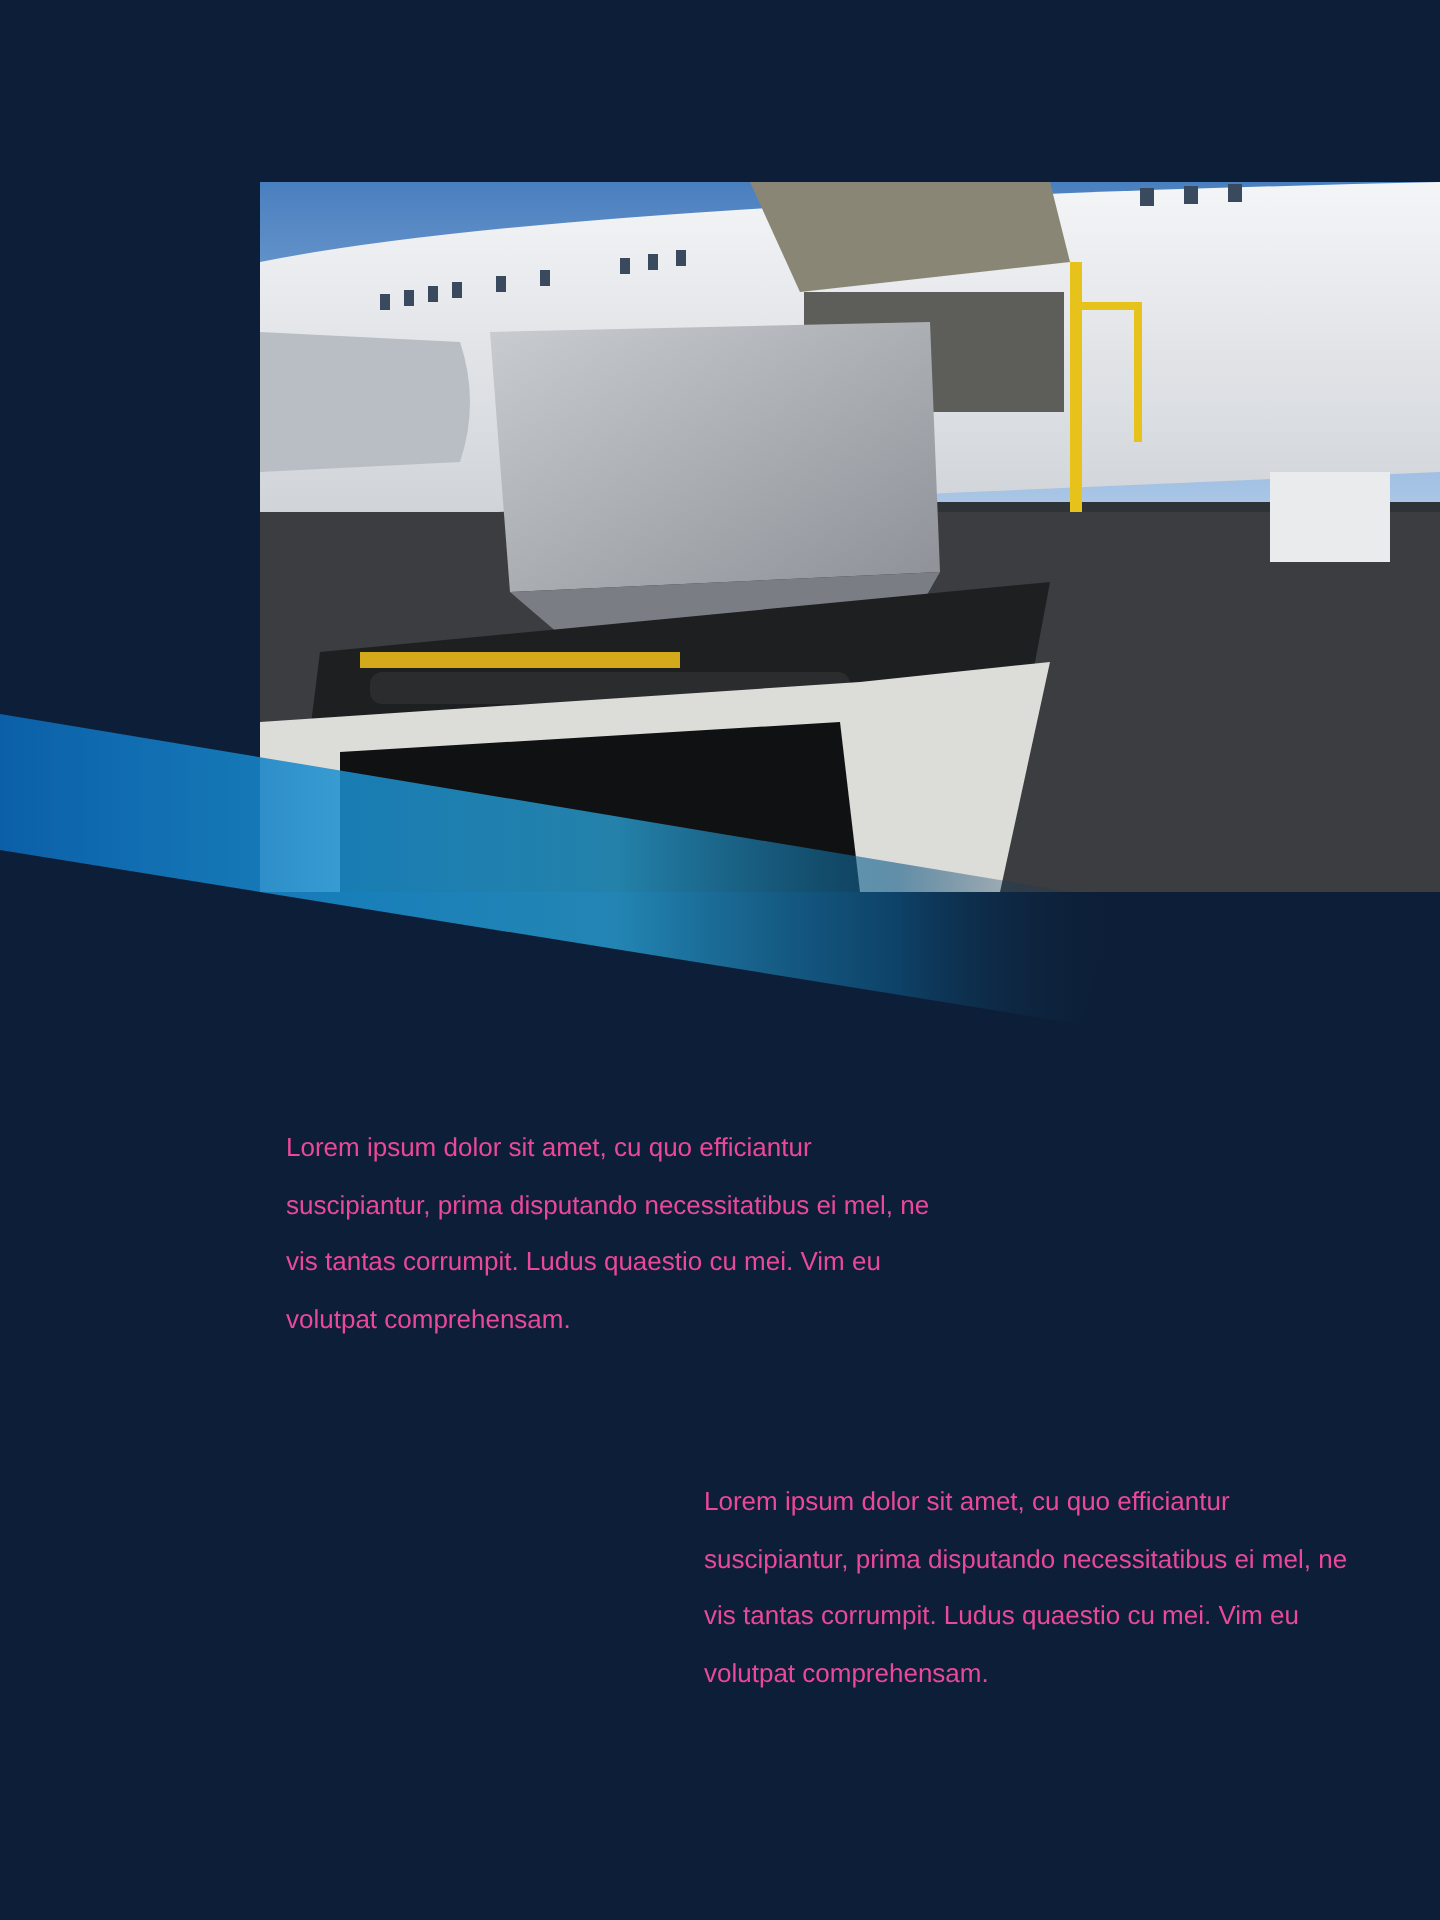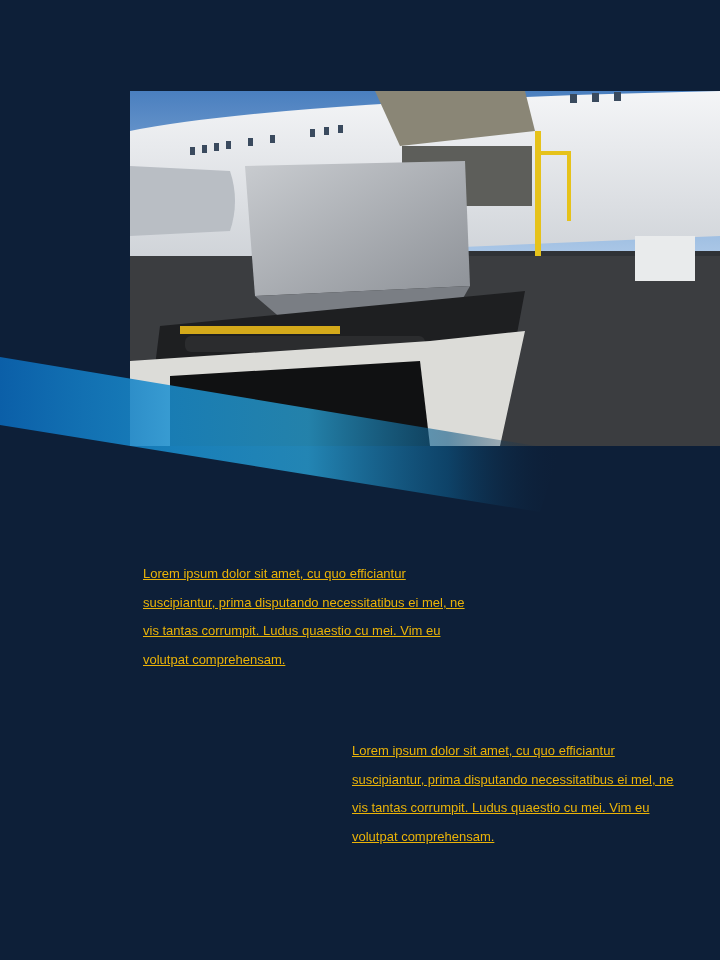--- a/index.html
+++ b/index.html
@@ -1,20 +1,20 @@
 <!DOCTYPE html>
 <html><head>
 <meta charset="utf-8">
 <style>
   html, body { margin:0; padding:0; }
   body { width:720px; height:960px; background:#0d1f38; position:relative; overflow:hidden; font-family:"Liberation Sans", sans-serif; }
   .photo { position:absolute; left:130px; top:91px; width:590px; height:355px; overflow:hidden; background:#3a3c40; }
   .photo svg { display:block; }
   .band { position:absolute; left:0; top:0; width:720px; height:960px; pointer-events:none; }
-  .text-block { position:absolute; color:#eab308; font-size:13px; line-height:28.5px; width:330px;text-decoration:underline; }
+  .text-block { position:absolute; color:#ec4899; font-size:13px; line-height:28.5px; width:330px; }
   .tb1 { left:143px; top:560px; }
   .tb2 { left:352px; top:737px; }
 </style>
 </head>
 <body>
 
 <div class="photo">
   <svg width="590" height="355" viewBox="0 0 590 355">
     <defs>
       <linearGradient id="sky" x1="0" y1="0" x2="0" y2="1">

